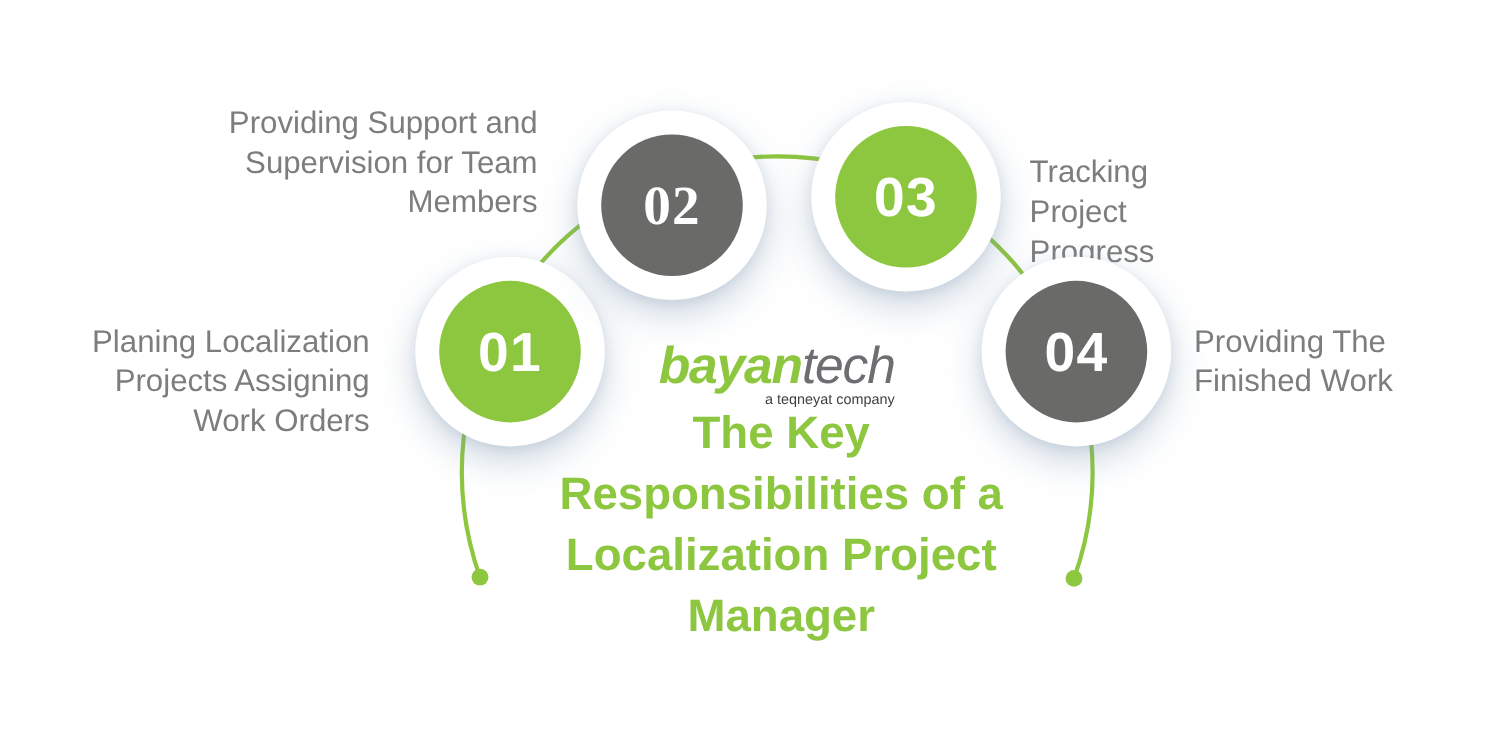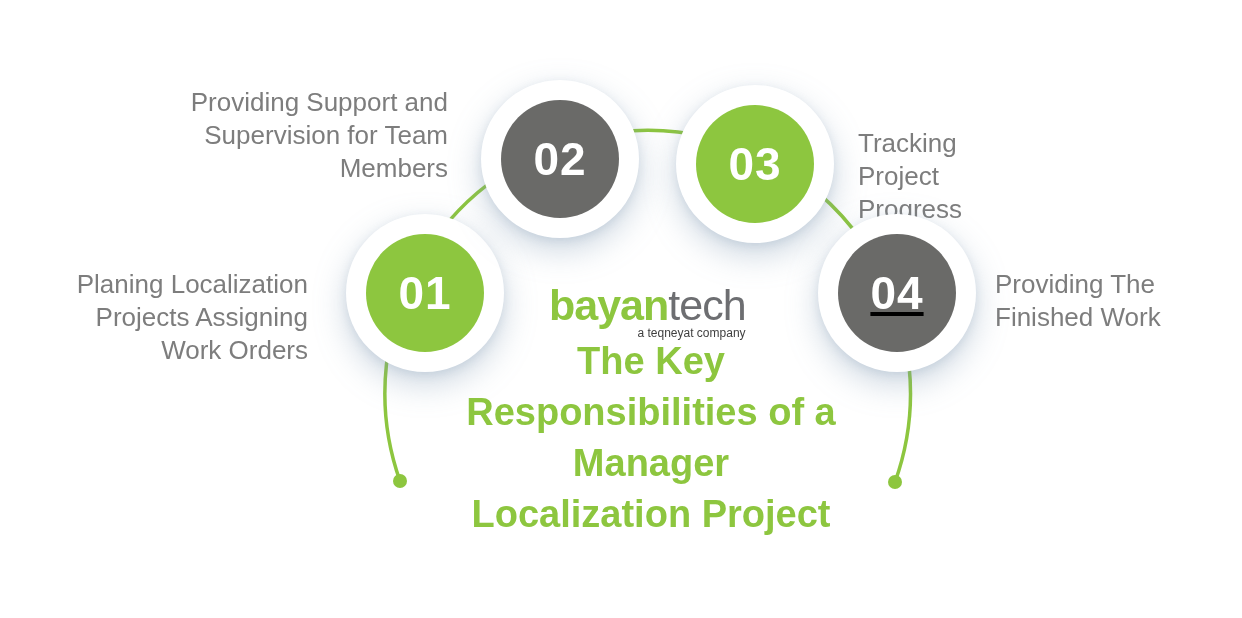--- a/index.html
+++ b/index.html
@@ -16,23 +16,23 @@
   .arc-dot{fill:#8dc63f;stroke:none;}
 
   
   .node{
     position:absolute;width:158px;height:158px;border-radius:50%;
     background:#ffffff;
     display:flex;align-items:center;justify-content:center;
     box-shadow:0 12px 32px rgba(124,150,176,.38), 0 3px 10px rgba(124,150,176,.20);
   }
   .node-1{left:346px;top:214px;}
-  .node-2{left:481px;top:80px;}
+  .node-2{left:481px;top:92px;font-family:Liberation Serif, serif;}
   .node-3{left:676px;top:85px;text-align:right;}
-  .node-4{left:818px;top:214px;text-decoration:underline;}
+  .node-4{left:818px;top:214px;}
   .node-inner{
     width:118px;height:118px;border-radius:50%;
     display:flex;align-items:center;justify-content:center;
   }
   .node-green .node-inner{background:#8dc63f;}
   .node-gray  .node-inner{background:#6a6a68;}
   .node-number{
     color:#ffffff;font-size:46px;font-weight:bold;letter-spacing:1px;
   }
 
@@ -40,21 +40,21 @@
   .label{
     position:absolute;color:#7d7d7d;font-size:26px;line-height:33px;
   }
   .label-1{left:30px; top:268px;width:278px;text-align:right;}
   .label-2{left:160px;top:86px; width:288px;text-align:right;}
   .label-3{left:858px;top:86px; width:150px;text-align:left;margin-top:41px;}
   .label-4{left:995px;top:268px;width:200px;text-align:left;}
 
   
   .logo-wrap{position:absolute;left:549px;top:282px;text-align:right;}
-  .logo-text{font-size:43px;line-height:46px;letter-spacing:-1px;white-space:nowrap;}
+  .logo-text{font-size:43px;line-height:46px;letter-spacing:-1px;white-space:nowrap;font-style:italic;}
   .logo-bayan{color:#8dc63f;font-weight:bold;}
   .logo-tech{color:#6d6e71;font-weight:normal;}
   .logo-tagline{font-size:12px;font-weight:normal;color:#404040;margin-top:-2px;}
 
   
   .title{
     position:absolute;left:361px;top:336px;width:580px;
     text-align:center;color:#8dc63f;
     font-size:38px;font-weight:bold;line-height:51px;
   }
@@ -101,17 +101,17 @@
   </div>
 
   <div class="logo-wrap">
     <div class="logo-text"><span class="logo-bayan">bayan</span><span class="logo-tech">tech</span></div>
     <div class="logo-tagline">a teqneyat company</div>
   </div>
 
   <div class="title">
     <div class="title-line">The Key</div>
     <div class="title-line">Responsibilities of a</div>
+    <div class="title-line">Localization Project</div>
     <div class="title-line">Manager</div>
-    <div class="title-line">Localization Project</div>
   </div>
 
 </div>
 
 </body></html>

